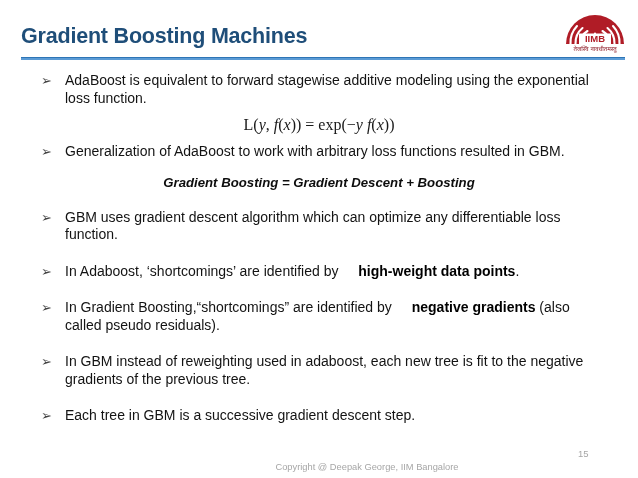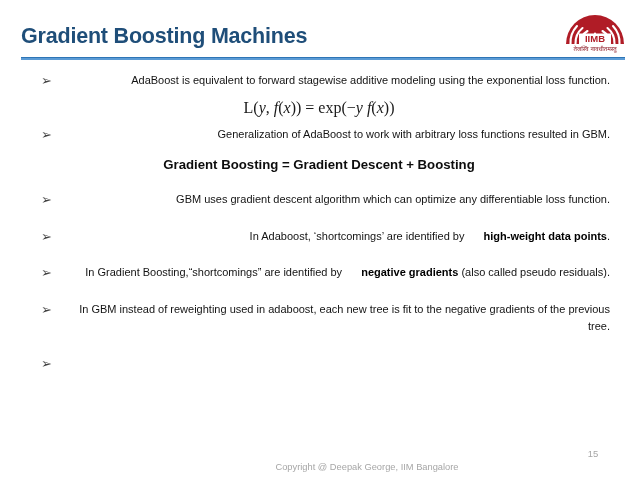--- a/index.html
+++ b/index.html
@@ -79,24 +79,24 @@
   .bullet-glyph {
     position: absolute;
     left: 41px;
     top: 0px;
     font-family: "DejaVu Sans", sans-serif;
     font-size: 13px;
     line-height: 17.5px;
     color: #404040;
   }
   .bullet-text {
-    font-size: 11px;
+    font-size: 14px;
     line-height: 17.5px;
     color: #131313;
-    text-align: right;
+    text-align: left;
   }
   .bullet-text b {
     font-weight: bold;
     color: #000000;
     margin-left: 16px;
   }
 
   
   .formula {
     text-align: center;
@@ -107,20 +107,21 @@
   }
   .formula i {
     font-style: italic;
   }
   .formula .up { font-style: normal; }
   .tagline {
     text-align: center;
     font-size: 13.2px;
     font-weight: bold;
     color: #0d0d0d;
+    font-style: italic;
   }
 
   
   .gap-sm { height: 9px; }
   .gap-md { height: 14px; }
   .gap-lg { height: 19px; }
 
   
   #footer {
     position: absolute;
@@ -130,21 +131,20 @@
     text-align: center;
     font-size: 9.3px;
     color: #a6a6a6;
     padding-left: 48px;
   }
   #page-number {
     position: absolute;
     left: 578px;
     top: 448px;
     width: 30px;
-    text-align: center;
     font-size: 9.5px;
     color: #a6a6a6;
   }
 </style>
 </head>
 <body>
 
 <div id="slide">
 
   <div id="slide-title">Gradient Boosting Machines</div>
@@ -227,20 +227,21 @@
 
     <div class="bullet-row">
       <span class="bullet-glyph">➢</span>
       <div class="bullet-text"><span>In GBM instead of reweighting used in adaboost, each new tree is fit to the negative gradients of the previous tree.</span></div>
     </div>
 
     <div class="gap-lg"></div>
 
     <div class="bullet-row">
       <span class="bullet-glyph">➢</span>
+      <div class="bullet-text"><span>Each tree in GBM is a successive gradient descent step.</span></div>
     </div>
 
   </div>
 
   <div id="page-number">15</div>
   <div id="footer">Copyright @ Deepak George, IIM Bangalore</div>
 
 </div>
 
 </body></html>

